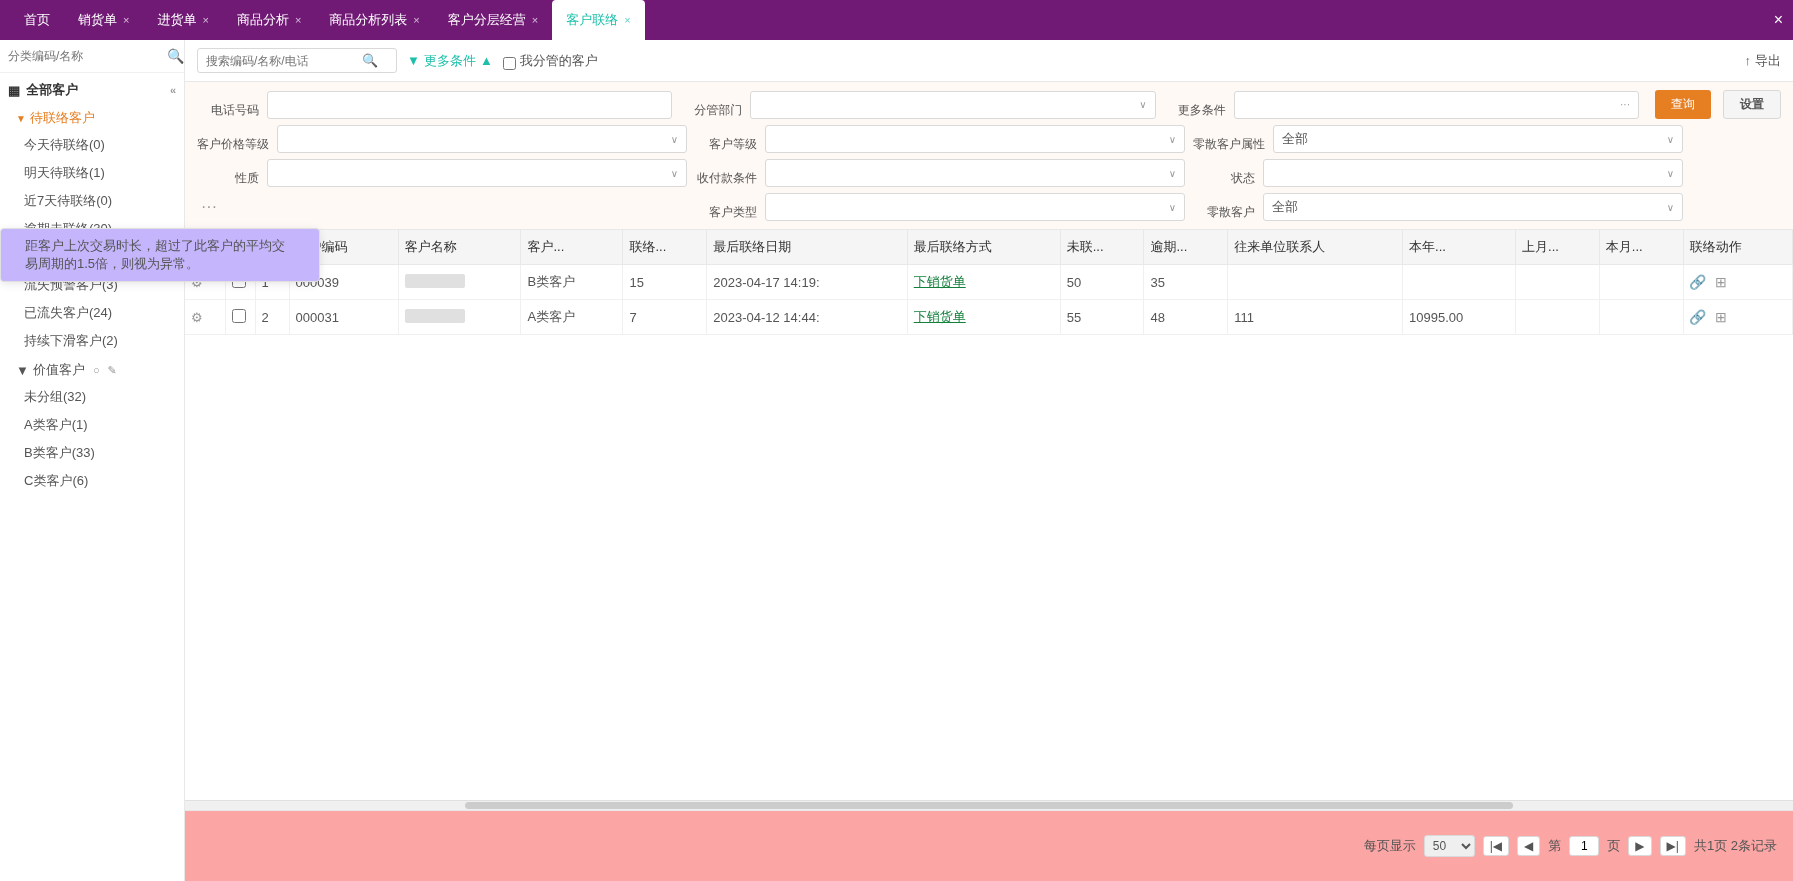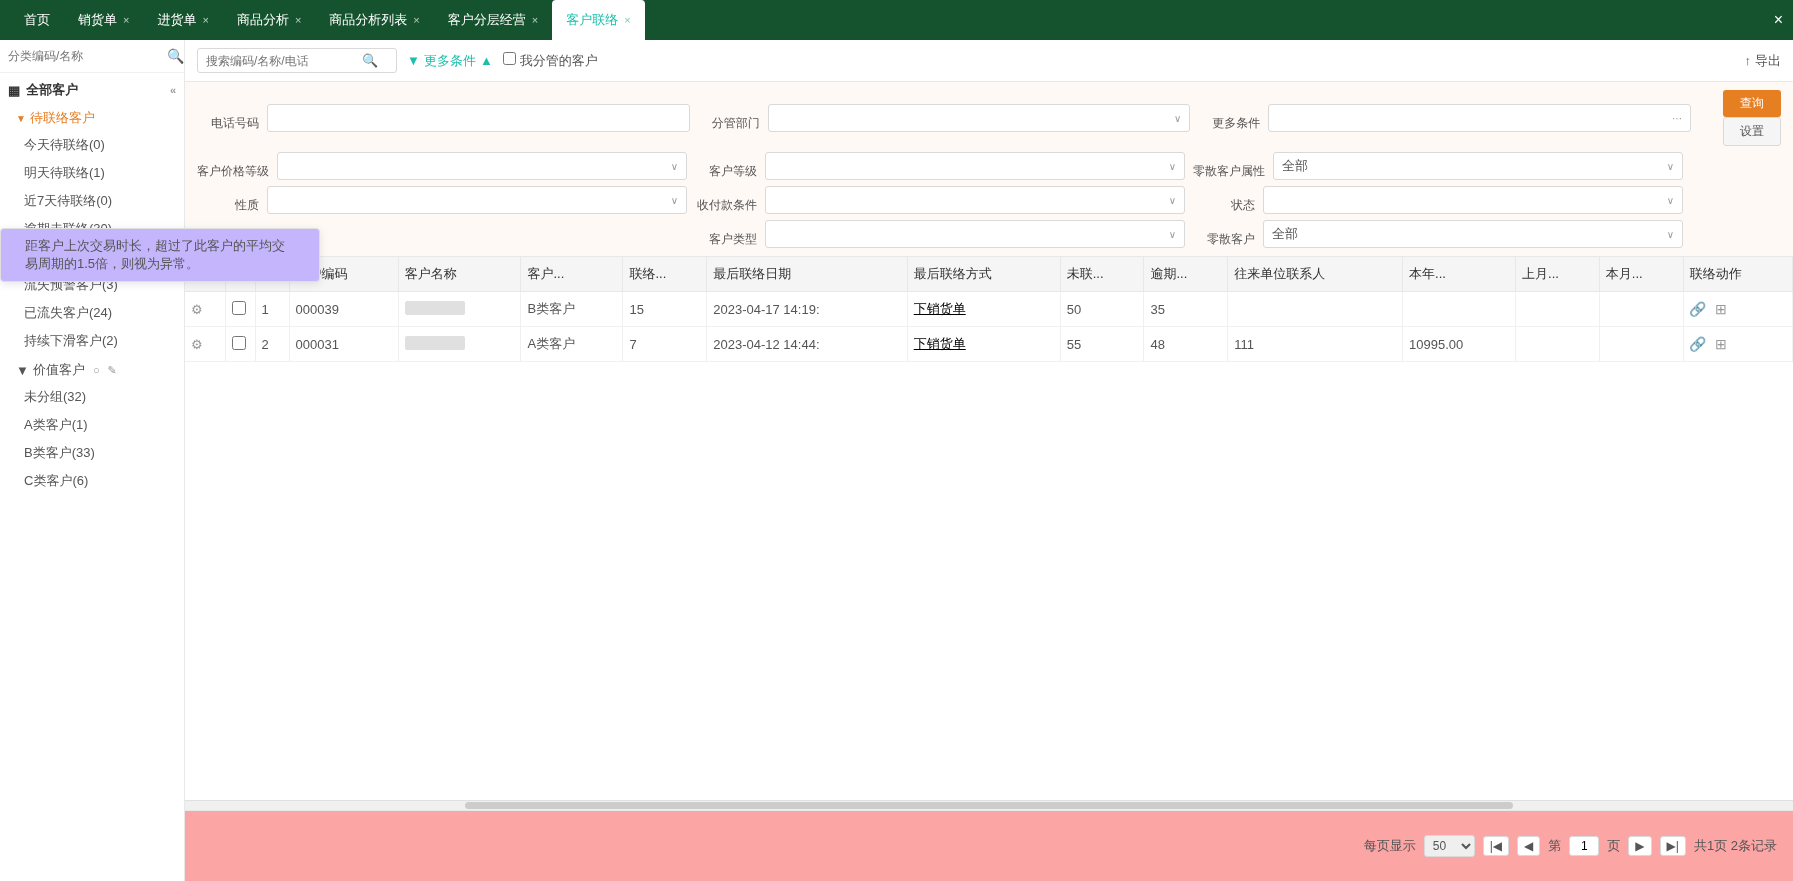--- a/index.html
+++ b/index.html
@@ -1,20 +1,20 @@
 <!DOCTYPE html>
 <html><head>
   <meta charset="utf-8">
   <style>
     * { box-sizing: border-box; margin: 0; padding: 0; font-family: 'Microsoft YaHei', Arial, sans-serif; font-size: 13px; }
     body { background: #f5f5f5; width: 1793px; height: 881px; overflow: hidden; position: relative; }
 
     
     .top-nav {
-      background: #14532d;
+      background: #701a75;
       height: 40px;
       display: flex;
       align-items: center;
       padding: 16px 10px;
       color: white;
       position: relative;
     }
     .top-nav .nav-item {
       padding: 0 14px;
       height: 40px;
@@ -174,21 +174,21 @@
     .more-conditions {
       color: #1bbfaa;
       cursor: pointer;
       display: flex;
       align-items: center;
       gap: 4px;
       font-size: 12px;
     }
     .my-customers-check {
       display: flex;
-      align-items: flex-start;
+      align-items: flex-end;
       gap: 4px;
       font-size: 12px;
       color: #555;
       cursor: pointer;
     }
     .export-btn {
       margin-left: auto;
       color: #555;
       font-size: 12px;
       cursor: pointer;
@@ -245,43 +245,44 @@
       border-radius: 3px;
       padding: 4px 8px;
       font-size: 12px;
       color: #555;
       background: white;
       min-height: 28px;
     }
 
     .action-btns {
       display: flex;
-      flex-direction: column;
-      gap: 0;
-      margin-left: 24px;
+      flex-direction: row;
+      gap: 12px;
+      margin-left: 8px;
     }
     .btn-query {
       background: #e67e22;
       color: white;
       border: none;
       border-radius: 3px;
       padding: 5px 16px;
       font-size: 12px;
       cursor: pointer;
       white-space: nowrap;
     }
     .btn-settings {
       background: #f5f5f5;
       color: #555;
       border: 1px solid #d9d9d9;
       border-radius: 3px;
       padding: 5px 16px;
       font-size: 12px;
       cursor: pointer;
       white-space: nowrap;
+      font-weight: bold;
     }
 
     
     .table-area {
       flex: 1;
       overflow: auto;
       background: white;
       margin: 0;
     }
 
@@ -305,21 +306,21 @@
     }
     .data-table td {
       border-bottom: 1px solid #f0f0f0;
       border-right: 1px solid #f0f0f0;
       padding: 8px 6px;
       color: #555;
       white-space: nowrap;
     }
     .th-settings { width: 40px; }
     .th-checkbox { width: 30px; }
-    .col-link { color: #000000; text-decoration: underline; cursor: pointer; }
+    .col-link { color: #15803d; text-decoration: underline; cursor: pointer; }
     .row-actions { display: flex; gap: 8px; }
     .row-action-icon { color: #999; cursor: pointer; font-size: 14px; }
 
     
     .pagination-bar {
       background: #fca5a5;
       border-top: 1px solid #e8e8e8;
       padding: 24px 16px;
       display: flex;
       align-items: center;

